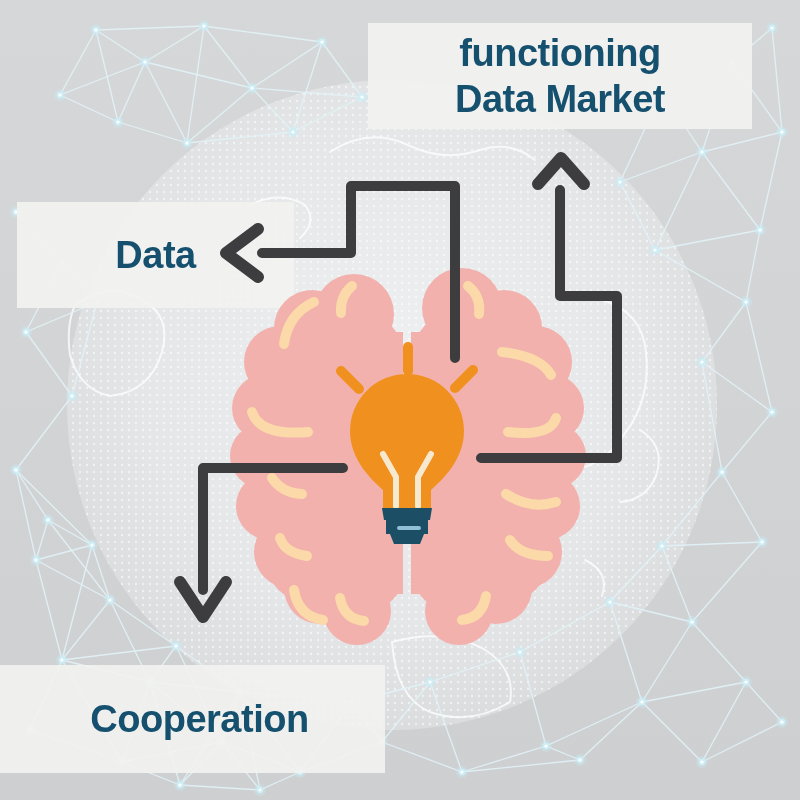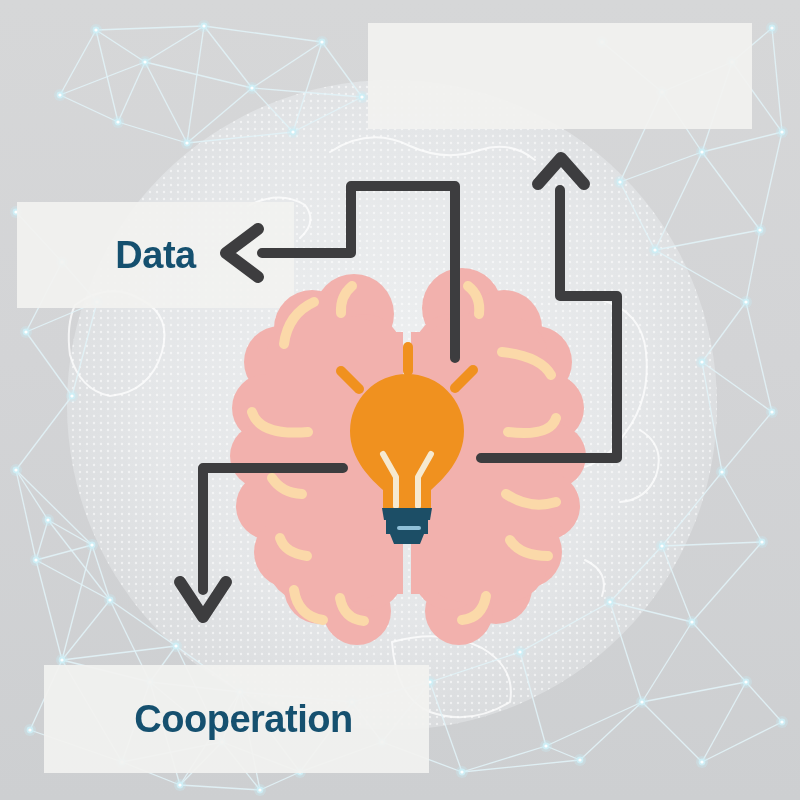--- a/index.html
+++ b/index.html
@@ -13,21 +13,21 @@
     position:absolute;display:flex;flex-direction:column;justify-content:center;
     background:rgba(242,242,240,0.92);
     z-index:3;
   }
   .band .ln{
     color:#15506F;font-weight:700;font-size:38px;line-height:46px;
     text-align:center;letter-spacing:-0.5px;white-space:nowrap;
   }
   #band-top   {left:368px;top:23px;width:384px;height:106px;}
   #band-left  {left:17px;top:202px;width:277px;height:106px;}
-  #band-bottom{left:0px;top:665px;width:385px;height:108px;padding-left:14px;box-sizing:border-box;margin-left:44px;}
+  #band-bottom{left:0px;top:665px;width:385px;height:108px;padding-left:14px;box-sizing:border-box;}
   #bgsvg{z-index:1;}
   #fgsvg{z-index:4;pointer-events:none;}
 </style>
 </head>
 <body>
 
 <div id="stage">
 
   <svg id="bgsvg" width="800" height="800" viewBox="0 0 800 800">
     <defs>
@@ -347,20 +347,22 @@
         <circle cx="620" cy="182" r="6" fill="#c9ecf4" opacity="0.35"></circle>
         <circle cx="620" cy="182" r="3.4" fill="#cdeef6" opacity="0.95"></circle>
         <circle cx="620" cy="182" r="1.6" fill="#ffffff"></circle>
         <circle cx="760" cy="230" r="6" fill="#c9ecf4" opacity="0.35"></circle>
         <circle cx="760" cy="230" r="3.4" fill="#cdeef6" opacity="0.95"></circle>
         <circle cx="760" cy="230" r="1.6" fill="#ffffff"></circle>
       </g>
   </svg>
 
   <div class="band" id="band-top">
+    <div class="ln">functioning</div>
+    <div class="ln">Data Market</div>
   </div>
   <div class="band" id="band-left">
     <div class="ln">Data</div>
   </div>
   <div class="band" id="band-bottom">
     <div class="ln">Cooperation</div>
   </div>
 
   <svg id="fgsvg" width="800" height="800" viewBox="0 0 800 800">
 

